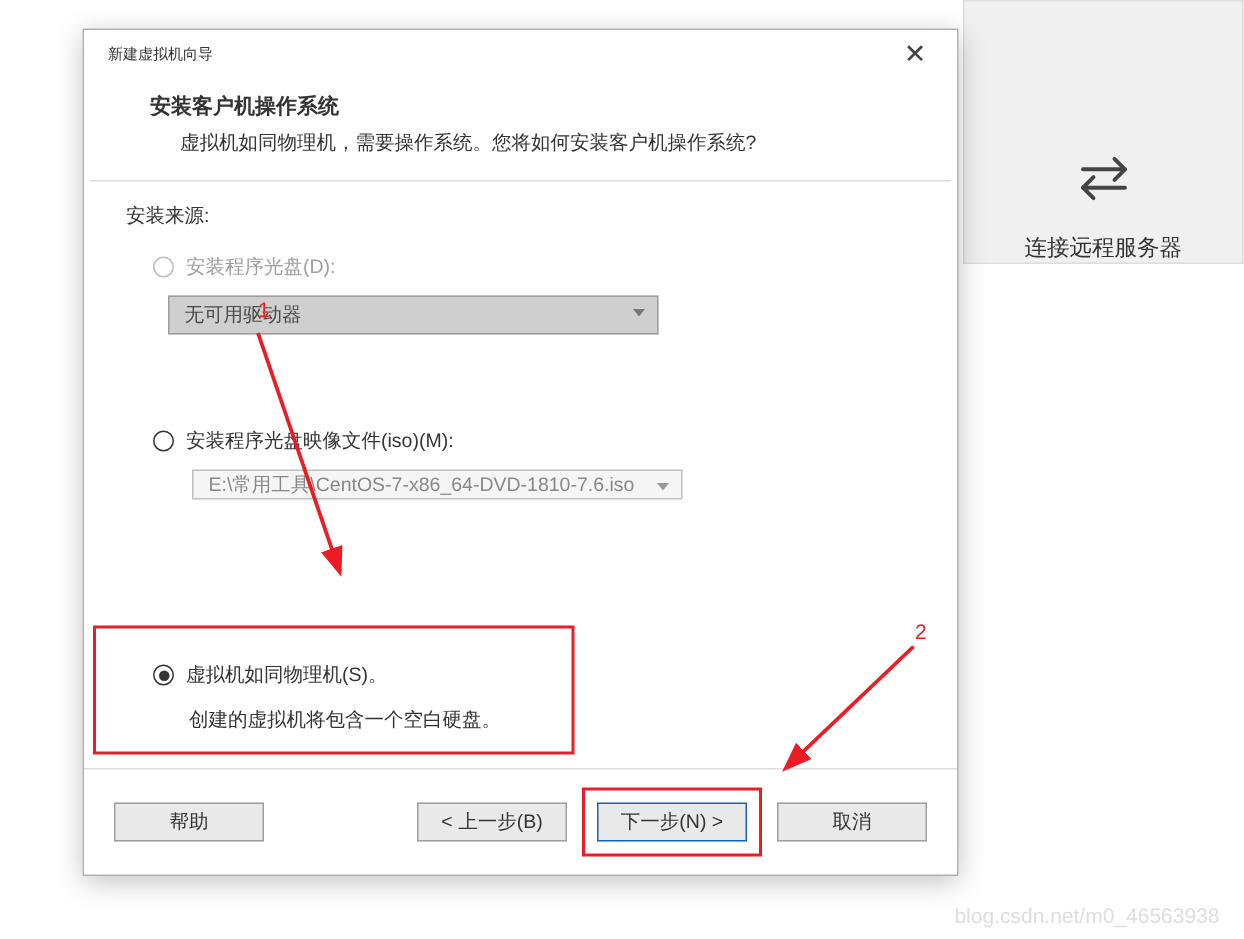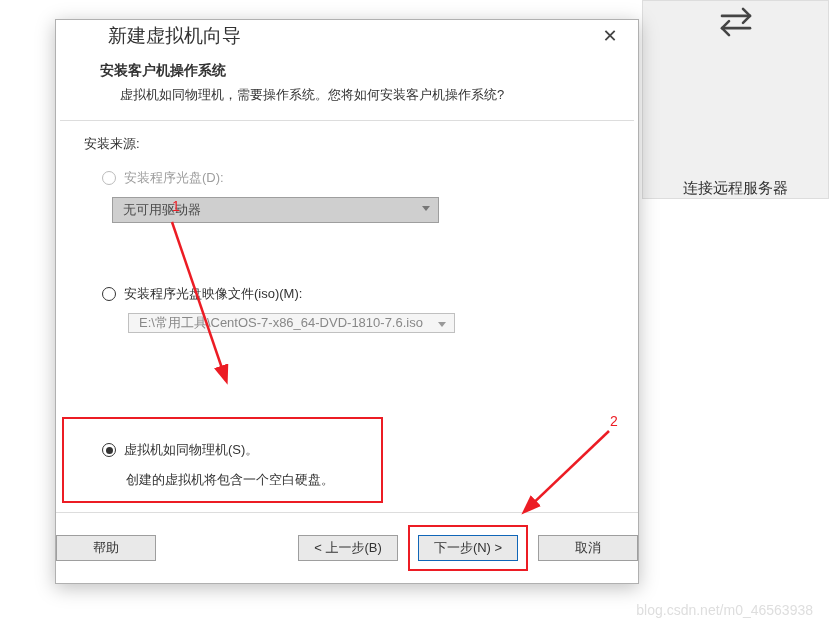--- a/index.html
+++ b/index.html
@@ -11,27 +11,27 @@
     font-family: "Microsoft YaHei", "Segoe UI", sans-serif;
     font-size: 13px;
     color: #333;
     position: relative;
   }
   .remote-panel {
     position: absolute;
     right: 0;
     top: 0;
     width: 187px;
-    height: 199px;
+    height: 176px;
     background: #f0f0f0;
     border: 1px solid #ddd;
     display: flex;
     flex-direction: column;
     align-items: center;
-    justify-content: space-between;
+    justify-content: flex-end;
     gap: 12px;
   }
   .remote-panel svg { width: 42px; height: 42px; }
   .remote-panel span { font-size: 15px; }
   .dialog {
     position: absolute;
     left: 55px;
     top: 19px;
     width: 584px;
     height: 565px;
@@ -40,21 +40,21 @@
     box-shadow: 0 4px 18px rgba(0,0,0,0.25);
     display: flex;
     flex-direction: column;
   }
   .titlebar {
     display: flex;
     align-items: center;
     height: 32px;
     padding: 0 8px 0 16px;
   }
-  .titlebar .title { flex: 1; font-size: 19px; margin-left: 36px; }
+  .titlebar .title { flex: 1; font-size: 10px; }
   .close { width: 40px; text-align: center; font-size: 18px; color: #444; font-family: Arial; cursor: pointer; }
   .header-block {
     padding: 10px 28px 16px 44px;
   }
   .header-block .heading { font-weight: bold; font-size: 14px; }
   .header-block .desc { font-size: 13px; margin: 6px 0 0 20px; color: #333; }
   .sep { border: none; border-top: 1px solid #ddd; margin: 0 4px; }
   .content { flex: 1; padding: 14px 28px 10px 28px; position: relative; }
   .sect-label { font-size: 13px; }
   .radio-row { display: flex; align-items: center; gap: 8px; margin-top: 16px; margin-left: 18px; }
@@ -98,21 +98,21 @@
     left: 6px;
     top: 296px;
     width: 321px;
     height: 86px;
     border: 2px solid #ec1c24;
   }
   .later-radio { margin-top: 108px; margin-left: 18px; display:flex; align-items:center; gap:8px; }
   .later-desc { margin: 12px 0 0 42px; font-size:13px; }
   .footer {
     border-top: 1px solid #ddd;
-    padding: 12px 0;
+    padding: 12px 20px;
     display:flex;
     gap:10px;
     align-items:center;
   }
   .btn {
     height: 26px;
     min-width: 100px;
     border:1px solid #9e9e9e;
     background:#e9e9e9;
     display:flex; align-items:center; justify-content:center;

